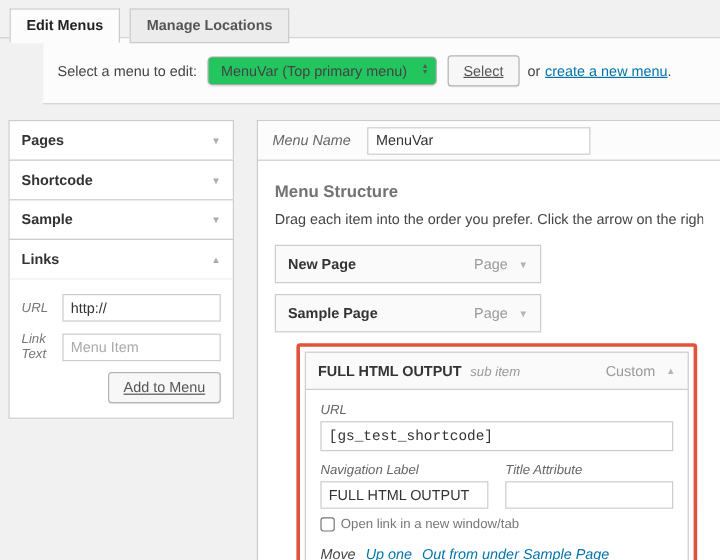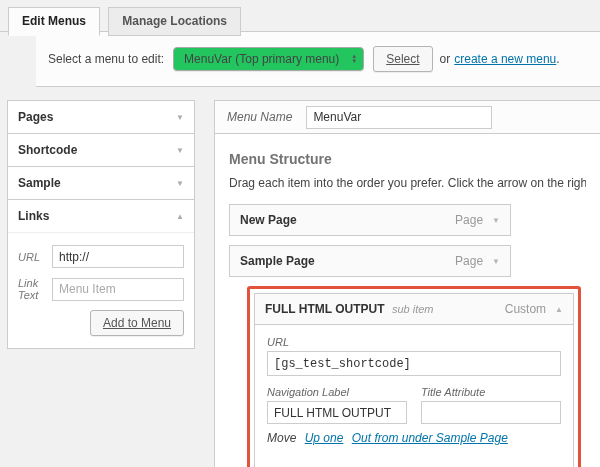--- a/index.html
+++ b/index.html
@@ -65,21 +65,21 @@
   .menu-name-bar {
     display:flex; align-items:center; gap:14px; padding:5px 12px;
     border-bottom:1px solid #ccc; background:#fcfcfc; height:33px;
   }
   .italic-label { font-style:italic; color:#666; font-size:12px; }
   .menu-name-input { width:186px; height:23px; }
   .main-body { padding:0 14px; }
   .main-body h3 { font-size:14px; color:#737373; margin:17px 0 9px; }
   .desc { font-size:12px; color:#444; white-space:nowrap; overflow:hidden; margin-bottom:14px; }
   .menu-item {
-    width:282px; border:1px solid #ccc; background:#fafafa; padding:8px 10px;
+    width:222px; border:1px solid #ccc; background:#fafafa; padding:8px 10px;
     margin-bottom:9px; display:flex; justify-content:space-between; align-items:center;
     cursor:move;
   }
   .item-title { font-weight:bold; color:#333; font-size:12px; }
   .item-meta { display:flex; align-items:center; gap:9px; }
   .item-type { color:#999; font-size:12px; }
   .arrow { color:#b0b5ba; font-size:8px; cursor:pointer; }
   .sub-item { font-style:italic; color:#999; font-size:11px; font-weight:normal; margin-left:4px; }
   
   .annotation {
@@ -209,20 +209,24 @@
             <div class="two-col">
               <div class="col">
                 <label class="field-label">Navigation Label</label>
                 <input class="text-input col-input" value="FULL HTML OUTPUT" style="">
               </div>
               <div class="col">
                 <label class="field-label">Title Attribute</label>
                 <input class="text-input col-input" value="" style="">
               </div>
             </div>
+            <div class="checkbox-row">
+              <input type="checkbox" style="">
+              <span>Open link in a new window/tab</span>
+            </div>
             <div class="move-row">
               <span>Move</span>
               <a class="link">Up one</a>
               <a class="link">Out from under Sample Page</a>
             </div>
             
           </div>
         </div>
 
       </div>

